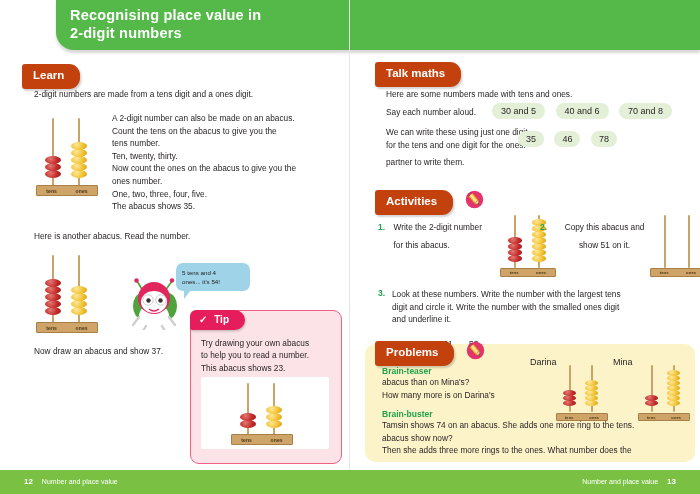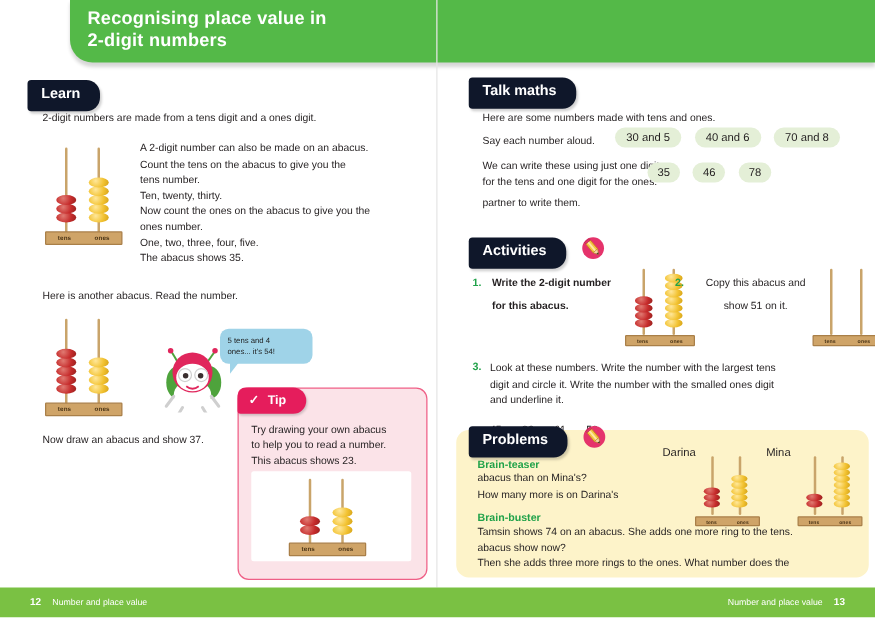--- a/index.html
+++ b/index.html
@@ -21,21 +21,21 @@
   }
   .title-banner .title-text{
     position:absolute;left:14px;top:6px;
     color:#ffffff;font-weight:bold;font-size:14.5px;line-height:18px;
     letter-spacing:.2px;
   }
 
   
   .pill{
     display:inline-block;
-    background:#0f172a;color:#fff;font-weight:bold;
+    background:#c2410c;color:#fff;font-weight:bold;
     font-size:11.5px;line-height:11.5px;
     padding:6px 16px 7px 11px;
     border-radius:3px 11px 11px 3px;
     box-shadow:1.5px 2px 2px rgba(0,0,0,.18);
   }
   .pill-wrap{position:absolute;}
   .pencil{
     display:inline-block;width:19px;height:19px;vertical-align:middle;
     margin-left:7px;position:relative;top:-1px;
   }
@@ -278,21 +278,21 @@
         <rect x="11" y="3.5" width="2" height="12" fill="#fde9a6"></rect>
         <polygon points="9,15.5 15,15.5 12,20.5" fill="#f2d5a8" stroke="#b98b17" stroke-width=".6"></polygon>
         <polygon points="10.7,18.6 13.3,18.6 12,20.5" fill="#3b2f2f"></polygon>
         <rect x="9" y="2" width="6" height="2" fill="#e5336b" stroke="#a61f48" stroke-width=".5"></rect>
       </g>
     </svg>
   </div>
 
   <div style="position:absolute;left:378px;top:216px;">
     <span class="num">1.</span>
-    <span style="display:inline-block;vertical-align:top;margin-left:4px;width:118px;font-weight:bold;">
+    <span style="display:inline-block;vertical-align:top;margin-left:4px;width:118px;">
       <span class="txt">Write the 2-digit number</span><br>
       <span class="txt">for this abacus.</span>
     </span>
   </div>
 
   <div class="abacus" style="position:absolute;left:500px;top:215px;width:56px;height:62px;">
     <div class="rod" style="left:14px;top:0;height:53px;"></div>
     <div class="rod" style="left:38px;top:0;height:53px;"></div>
     <div class="bead bead-red" style="left:8px;top:40px;width:14px;height:6.6px;"></div>
     <div class="bead bead-red" style="left:8px;top:34px;width:14px;height:6.6px;"></div>

